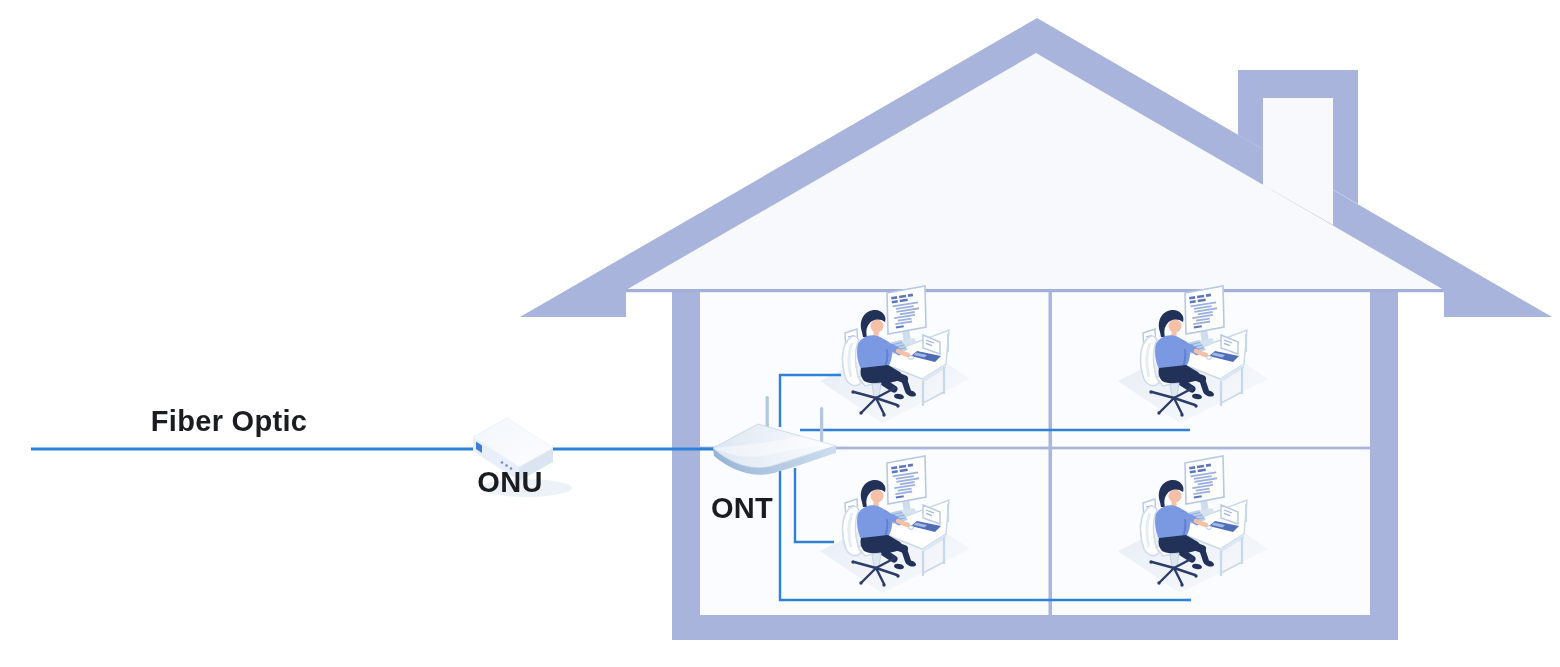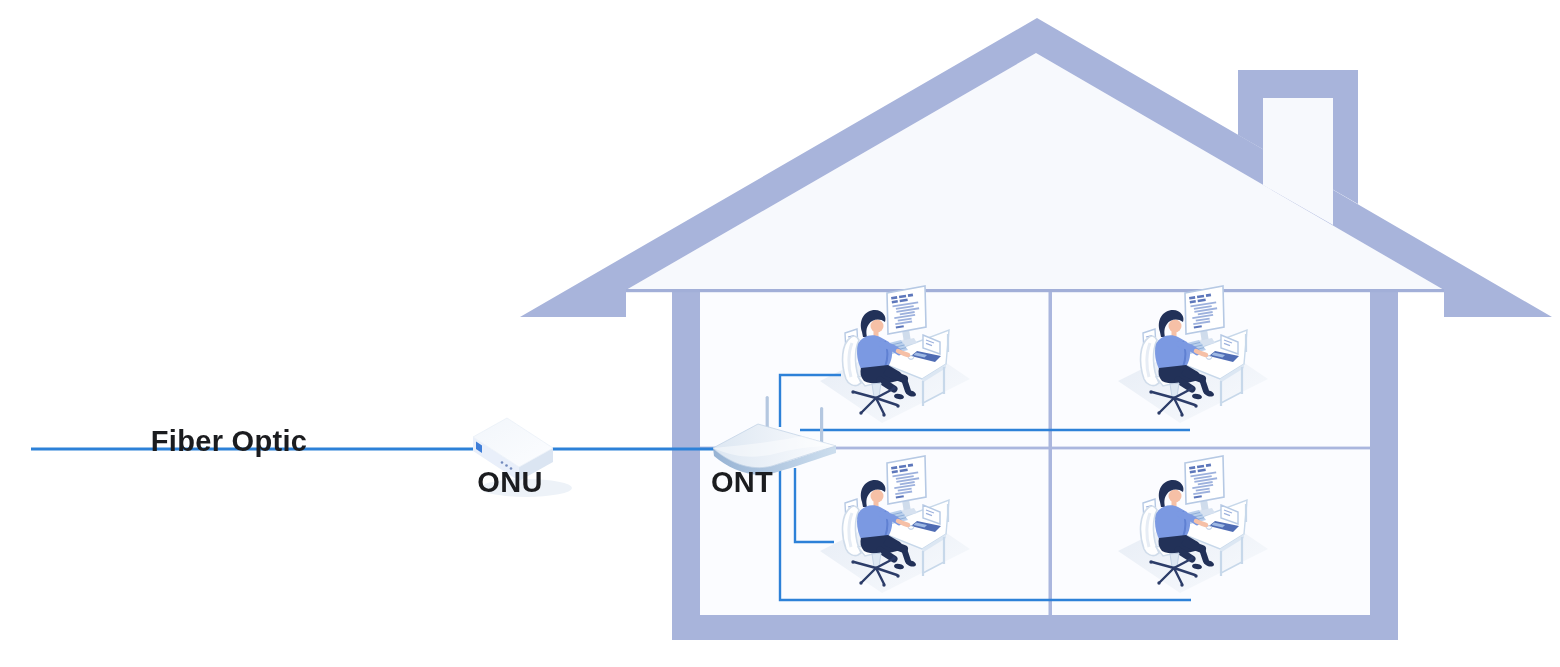--- a/index.html
+++ b/index.html
@@ -2,23 +2,23 @@
 <html><head>
 <meta charset="utf-8">
 <style>
   html,body{margin:0;padding:0;background:#ffffff;}
   #stage{position:relative;width:1560px;height:667px;background:#ffffff;overflow:hidden;
          font-family:"Liberation Sans",sans-serif;}
   #art{position:absolute;left:0;top:0;width:1560px;height:667px;display:block;}
   .lbl{position:absolute;transform:translateX(-50%);white-space:nowrap;
        font-family:"Liberation Sans",sans-serif;font-weight:600;font-size:29px;
        color:#1b1c1f;letter-spacing:.3px;}
-  #lbl-fiber{left:229px;top:425px;}
+  #lbl-fiber{left:229px;top:405px;}
   #lbl-onu{left:510px;top:466px;}
-  #lbl-ont{left:742px;top:466px;}
+  #lbl-ont{left:742px;top:492px;}
 </style>
 </head>
 <body>
 
 <div id="stage">
 
 <svg id="art" viewBox="0 0 1560 667" aria-hidden="true">
   <defs>
     <linearGradient id="shadowGrad" x1="0" y1="0" x2="1" y2="1">
       <stop offset="0" stop-color="#e6ecf5"></stop>

